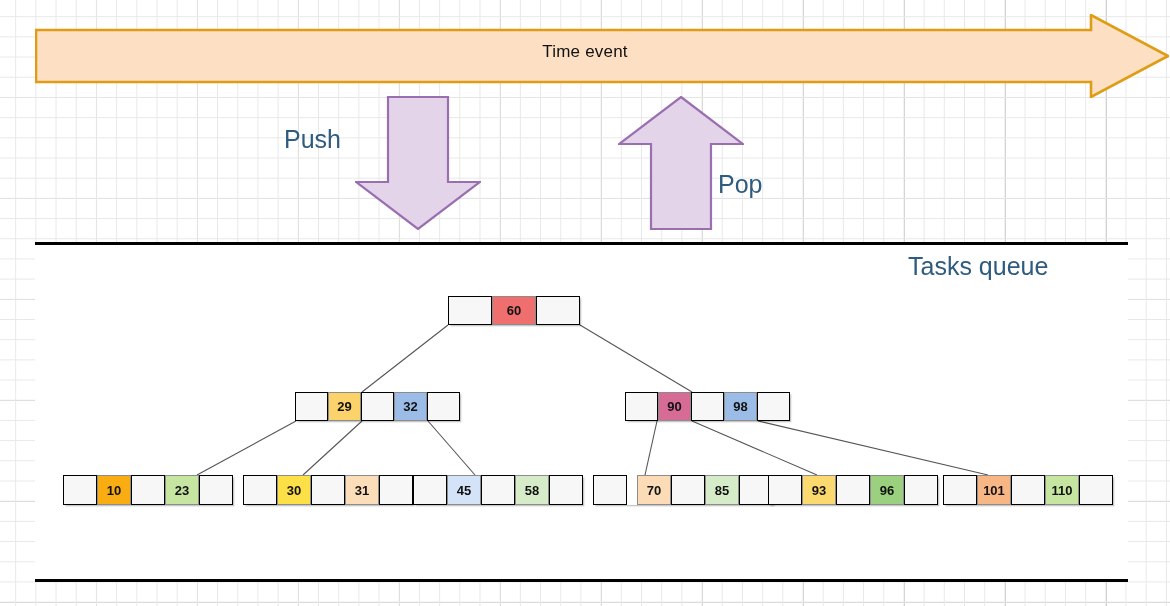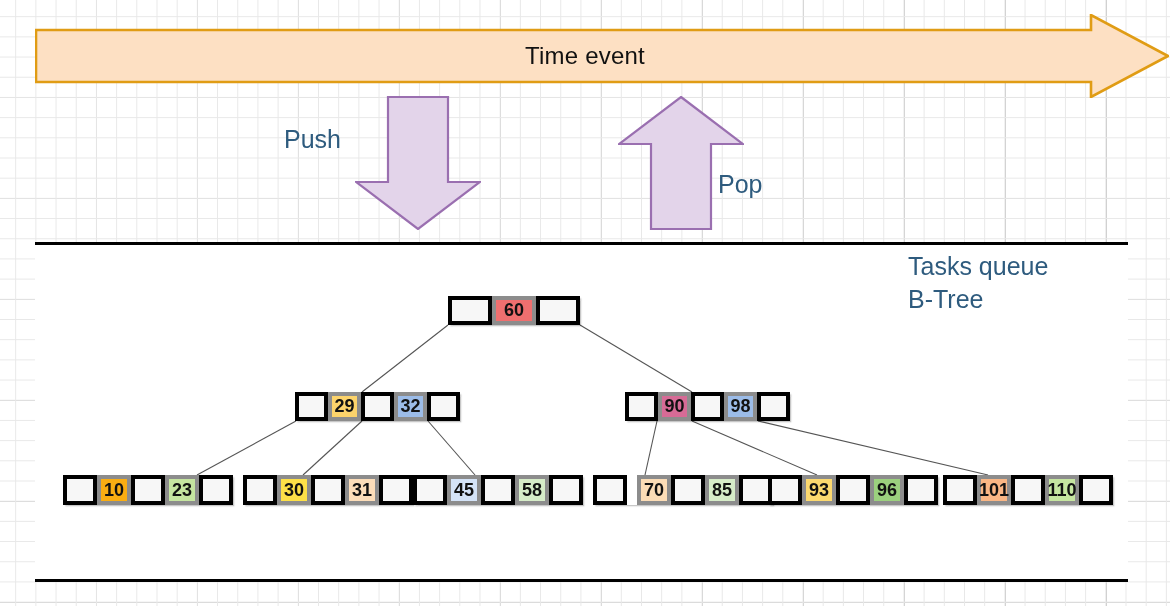--- a/index.html
+++ b/index.html
@@ -38,21 +38,21 @@
   #time-event-arrow {
     position: absolute;
     left: 35px; top: 14px;
     width: 1134px; height: 84px;
   }
   #time-event-label {
     position: absolute;
     left: 35px; top: 42px;
     width: 1100px;
     text-align: center;
-    font-size: 24px;
+    font-size: 17px;
     color: #111111;
     letter-spacing: 0.2px;
   }
 
   
   #push-arrow { position: absolute; left: 355px; top: 96px; width: 126px; height: 134px; }
   #pop-arrow  { position: absolute; left: 618px; top: 96px; width: 126px; height: 134px; }
 
   .flow-label {
     position: absolute;
@@ -92,26 +92,26 @@
 
   
   .node {
     position: absolute;
     display: flex;
     box-sizing: border-box;
     box-shadow: 1.5px 1.5px 1.5px rgba(0,0,0,0.22);
   }
   .cell {
     box-sizing: border-box;
-    border: 4px solid #000000;
+    border: 1px solid #000000;
     background: #f7f7f7;
     display: flex;
     align-items: center;
     justify-content: center;
-    font-size: 18px;
+    font-size: 13px;
     font-weight: bold;
     color: #111111;
   }
   .cell.filled { border-color: #8c8c8c; }
 
   .node.root  { left: 448px; top: 296px; }
   .node.root .cell { width: 44px; height: 29px; }
 
   .node.internal { top: 392px; }
   .node.internal .cell { width: 33px; height: 29px; }
@@ -144,21 +144,20 @@
 
 <svg id="pop-arrow" viewBox="0 0 126 134">
   <polygon points="63,1 125,48 93,48 93,133 33,133 33,48 1,48" fill="#e3d4ea" stroke="#9a6fb0" stroke-width="2.2" stroke-linejoin="miter"></polygon>
 </svg>
 <div class="flow-label" id="pop-label">Pop</div>
 
 <div id="btree-panel"></div>
 
 <div id="panel-title">
   <div>Tasks queue</div>
-  <div>B-Tree</div>
 </div>
 
 <svg id="tree-links" viewBox="0 0 1170 606">
   <g stroke="#555555" stroke-width="1.1" fill="none">
 
     <line x1="448" y1="325" x2="362" y2="392"></line>
     <line x1="580" y1="325" x2="692" y2="392"></line>
 
     <line x1="296" y1="421" x2="197" y2="475"></line>
     <line x1="362" y1="421" x2="303" y2="475"></line>

